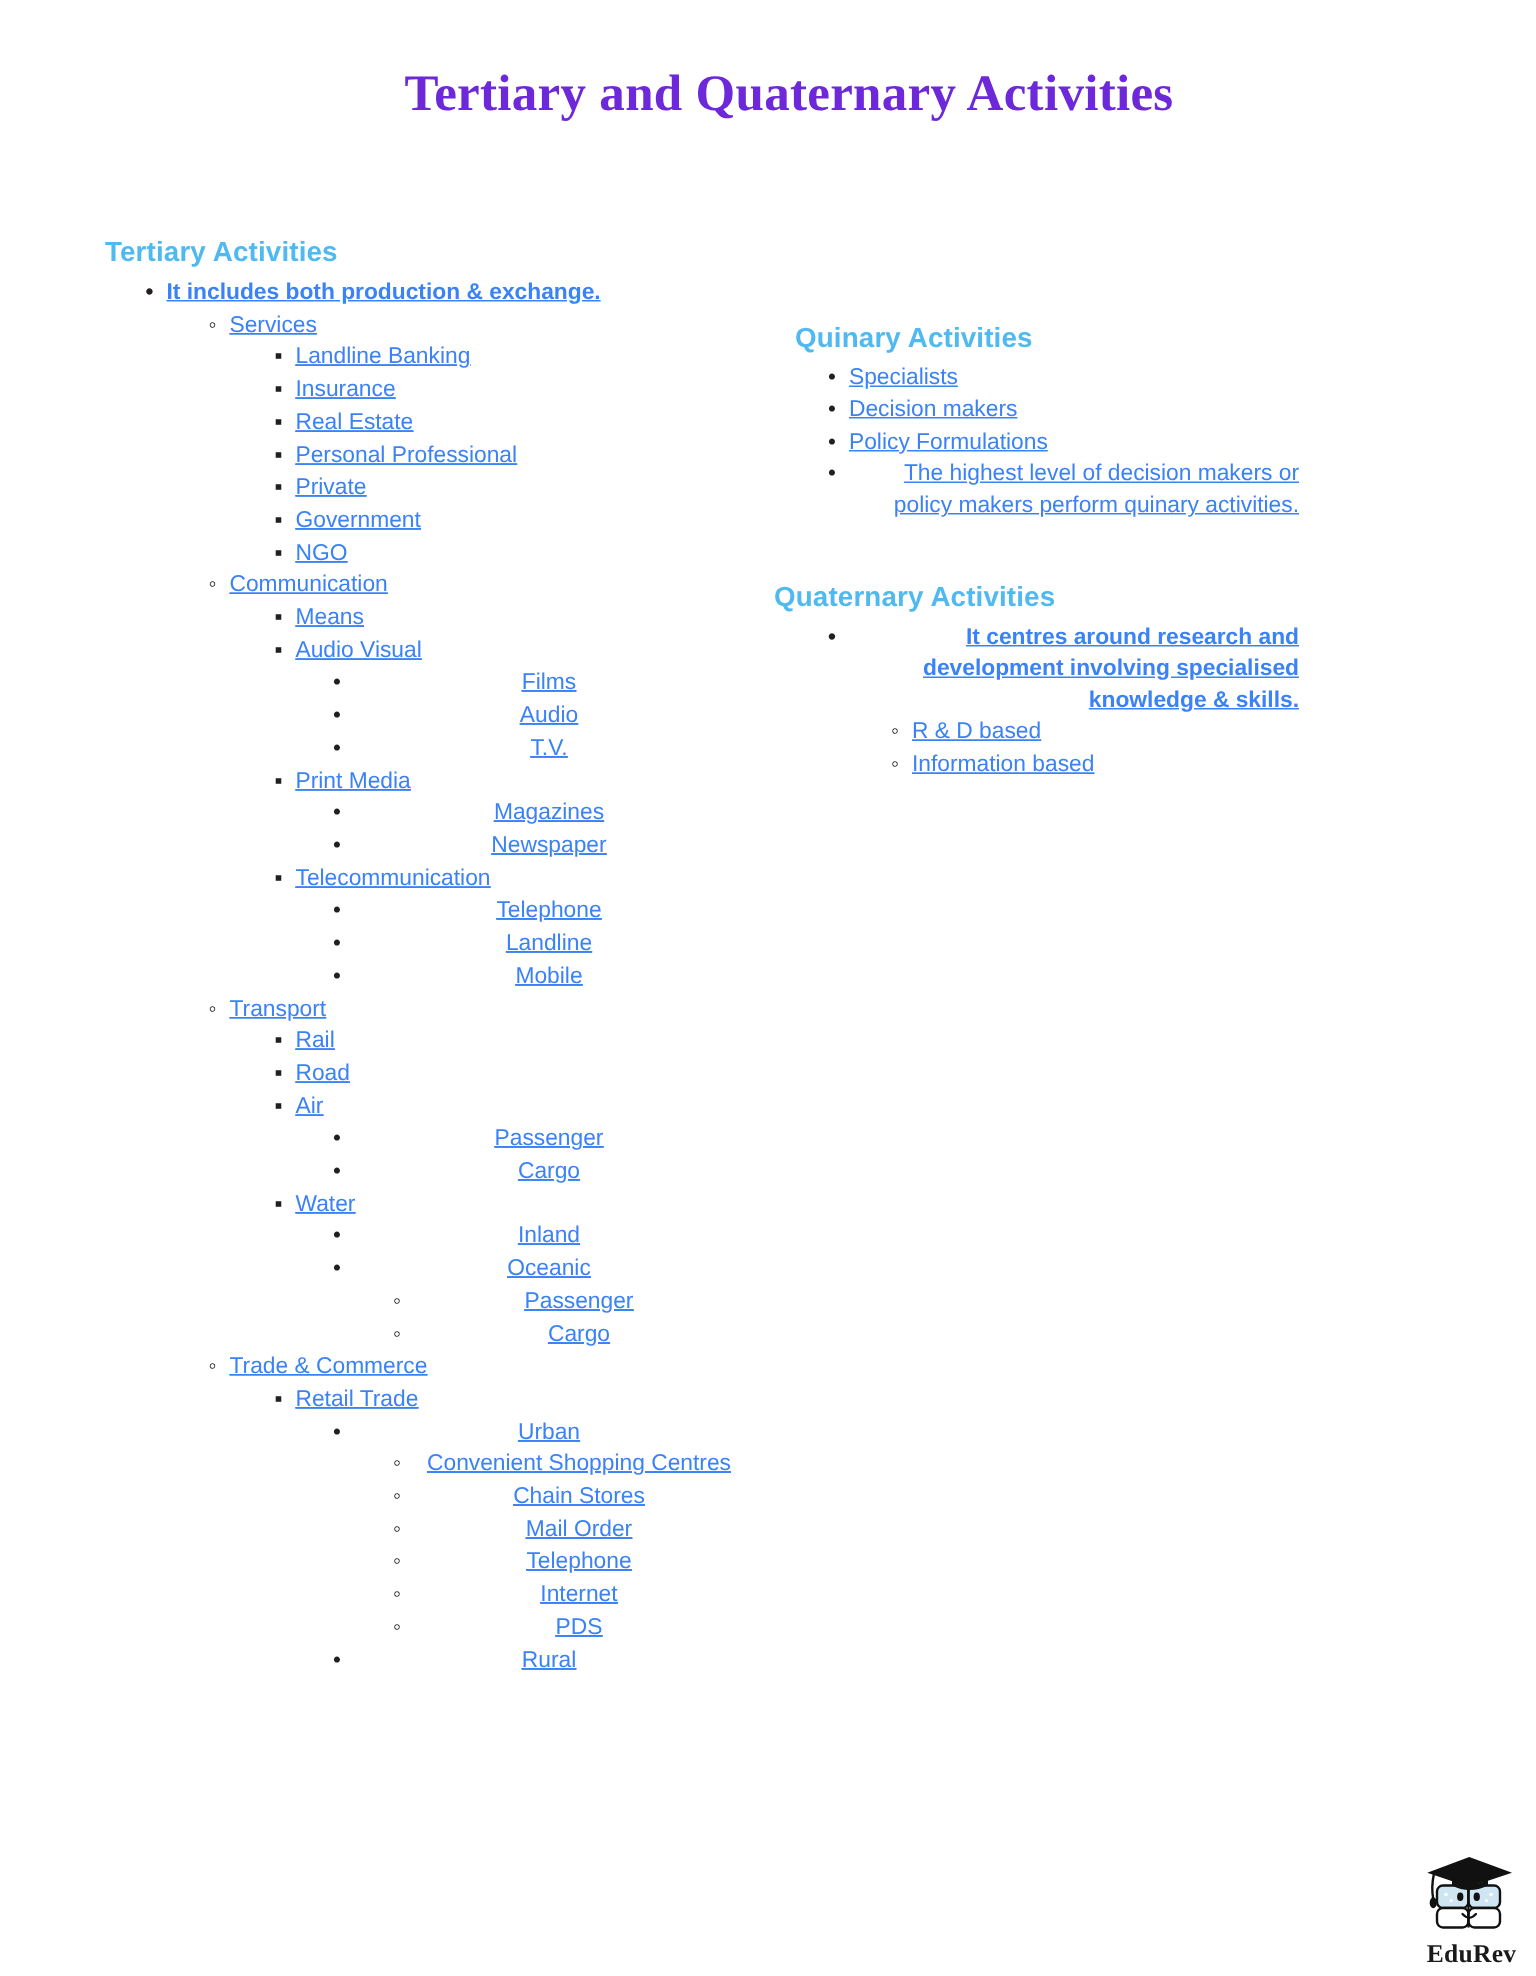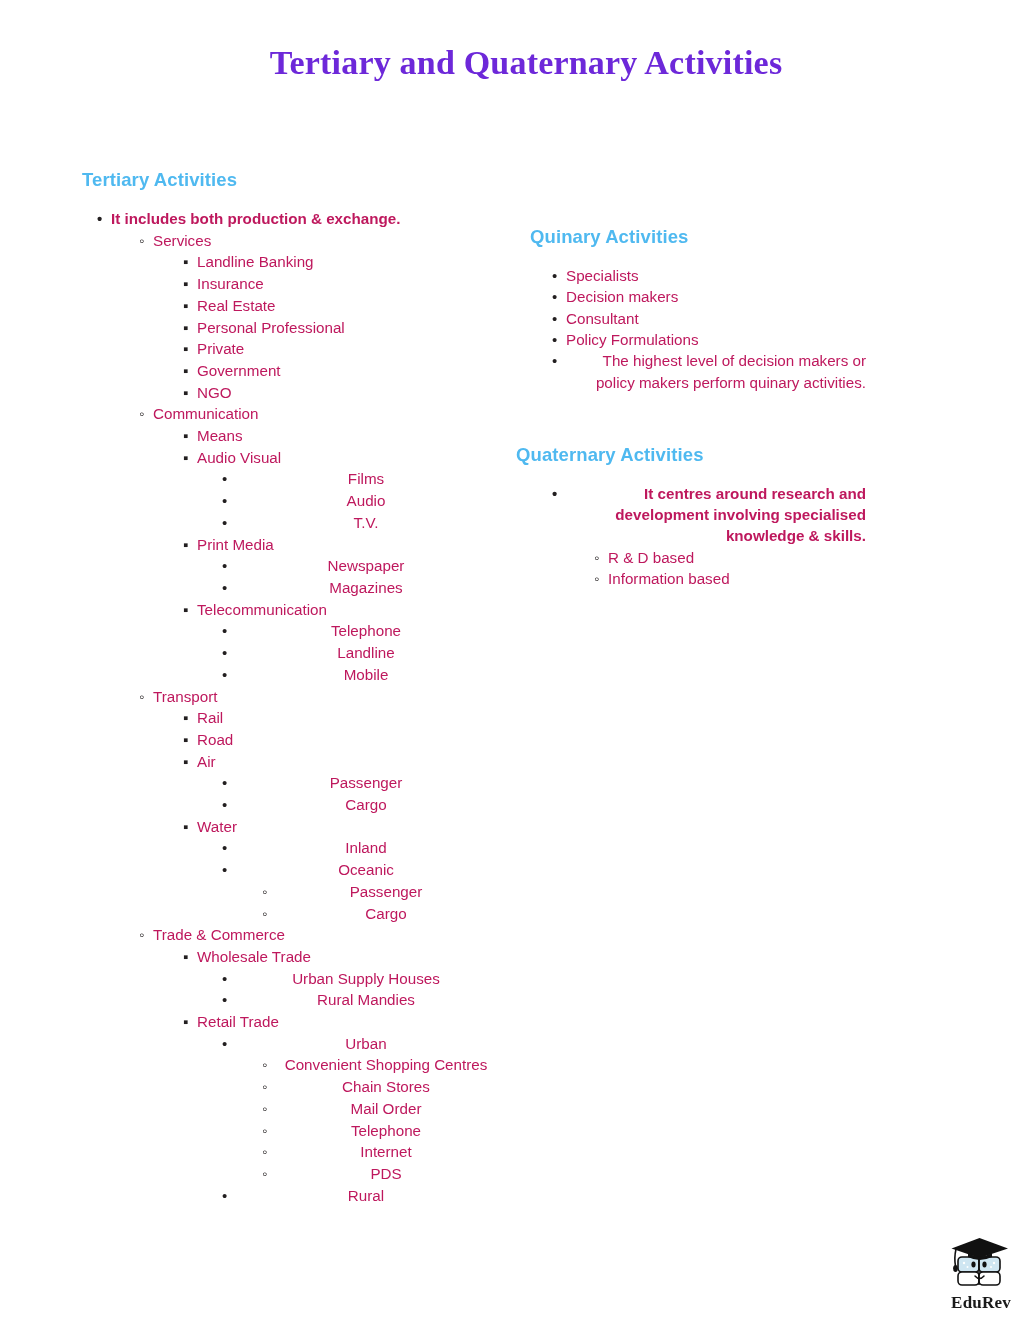--- a/index.html
+++ b/index.html
@@ -43,21 +43,21 @@
     top: 209px;
     left: 516px;
     width: 400px;
   }
 
   .section-heading {
     font-size: 18.5px;
     font-weight: bold;
     color: #4fb9f0;
     letter-spacing: 0.1px;
-    margin: 16px;
+    margin: 4px;
     line-height: 1.3;
   }
   .heading-quinary { margin-left: 14px; }
   .heading-quaternary { margin-left: 0px; }
 
   .section-block { margin-top: 22px; }
   .section-gap { height: 34px; }
 
   
   ul.tree {
@@ -68,21 +68,22 @@
   ul.tree ul {
     list-style: none;
     margin: 0;
     padding: 0;
   }
   ul.tree li {
     position: relative;
     padding-left: 14px;
     font-size: 15.2px;
     line-height: 21.7px;
-    color: #be185d;
+    color: #3b82f6;
+    text-decoration: underline;
   }
   
   ul.tree li > .row {
     position: relative;
     display: block;
   }
   ul.tree li > .row::before {
     position: absolute;
     left: -14px;
     top: 0;
@@ -199,24 +200,24 @@
                 <li class="lv4 lv-disc">
                     <span class="row">T.V.</span>
                   </li>
               </ul>
             </li>
 
             <li class="lv3 lv-square">
               <span class="row">Print Media</span>
               <ul>
                 <li class="lv4 lv-disc">
+                    <span class="row">Magazines</span>
+                  </li>
+                <li class="lv4 lv-disc">
                     <span class="row">Newspaper</span>
-                  </li>
-                <li class="lv4 lv-disc">
-                    <span class="row">Magazines</span>
                   </li>
               </ul>
             </li>
 
             <li class="lv3 lv-square">
               <span class="row">Telecommunication</span>
               <ul>
                 <li class="lv4 lv-disc">
                     <span class="row">Telephone</span>
                   </li>
@@ -272,31 +273,20 @@
                 </li>
               </ul>
             </li>
           </ul>
         </li>
 
         <li class="lv2 lv-circle">
           <span class="row">Trade &amp; Commerce</span>
           <ul>
 
-            <li class="lv3 lv-square">
-              <span class="row">Wholesale Trade</span>
-              <ul>
-                <li class="lv4 lv-disc">
-                    <span class="row">Urban Supply Houses</span>
-                  </li>
-                <li class="lv4 lv-disc">
-                    <span class="row">Rural Mandies</span>
-                  </li>
-              </ul>
-            </li>
 
             <li class="lv3 lv-square">
               <span class="row">Retail Trade</span>
               <ul>
                 <li class="lv4 lv-disc">
                   <span class="row">Urban</span>
                   <ul>
                     <li class="lv5 lv-circle">
                         <span class="row">Convenient Shopping Centres</span>
                       </li>
@@ -334,23 +324,20 @@
 <div class="col-right">
 
   <div class="section-heading heading-quinary">Quinary Activities</div>
 
   <ul class="tree q-list">
     <li class="r1 lv-disc">
         <span class="row">Specialists</span>
       </li>
     <li class="r1 lv-disc">
         <span class="row">Decision makers</span>
-      </li>
-    <li class="r1 lv-disc">
-        <span class="row">Consultant</span>
       </li>
     <li class="r1 lv-disc">
         <span class="row">Policy Formulations</span>
       </li>
     <li class="r1 lv-disc">
         <span class="row wrap-item">The highest level of decision makers or policy makers perform quinary activities.</span>
       </li>
   </ul>
 
   <div class="section-gap"></div>

